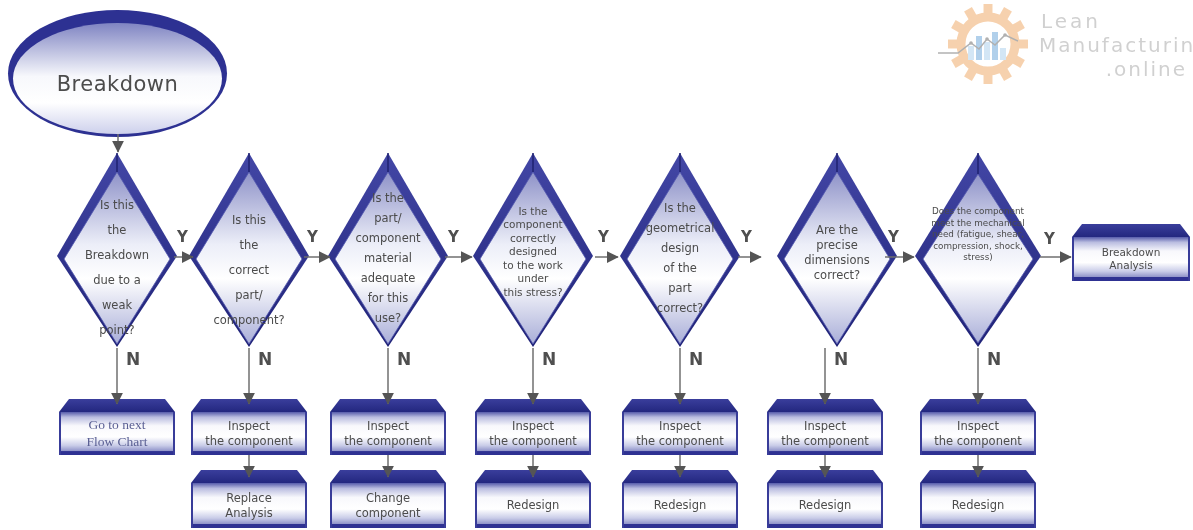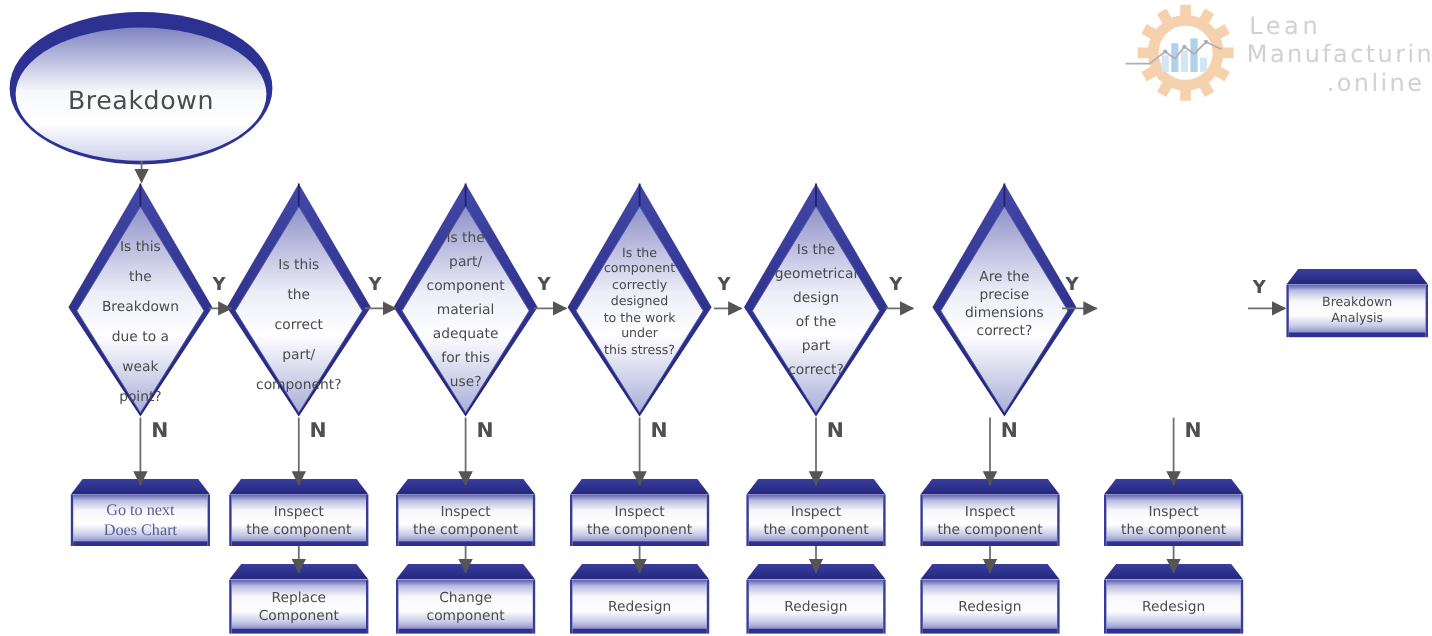--- a/index.html
+++ b/index.html
@@ -173,41 +173,53 @@
       <polygon points="62,1 2,104 62,195 122,104" fill="url(#gBevel)"></polygon>
       <polygon points="62,20 9,107 62,192 115,107" fill="url(#gDia)" stroke="#5055ad" stroke-width="0.8"></polygon>
       <line x1="62" y1="1" x2="62" y2="20" stroke="#1f2270" stroke-width="1.5"></line>
     </svg>
     <div class="q pre" style="padding-top:8px;line-height:15px">Are the
 precise
 dimensions
 correct?</div>
   </div>
 
+  <div class="abs diamond" style="left:914px;width:128px">
+    <svg width="128" height="196">
+      <polygon points="64,1 1,104 64,195 127,104" fill="url(#gBevel)"></polygon>
+      <polygon points="64,22 9,107 64,191 119,107" fill="url(#gDia)" stroke="#5055ad" stroke-width="0.8"></polygon>
+      <line x1="64" y1="1" x2="64" y2="22" stroke="#1f2270" stroke-width="1.5"></line>
+    </svg>
+    <div class="q pre" style="left:2px;right:2px;padding-bottom:28px;line-height:11.5px;font-size:8.8px">Does the component
+meet the mechanical
+need (fatigue, shear,
+compression, shock,
+stress)</div>
+  </div>
 
   <div class="abs ylabel" style="left:177px;top:228px">Y</div>
   <div class="abs ylabel" style="left:307px;top:228px">Y</div>
   <div class="abs ylabel" style="left:448px;top:228px">Y</div>
   <div class="abs ylabel" style="left:598px;top:228px">Y</div>
   <div class="abs ylabel" style="left:741px;top:228px">Y</div>
   <div class="abs ylabel" style="left:888px;top:228px">Y</div>
   <div class="abs ylabel" style="left:1044px;top:230px">Y</div>
 
   <div class="abs nlabel" style="left:126px;top:349px">N</div>
   <div class="abs nlabel" style="left:258px;top:349px">N</div>
   <div class="abs nlabel" style="left:397px;top:349px">N</div>
   <div class="abs nlabel" style="left:542px;top:349px">N</div>
   <div class="abs nlabel" style="left:689px;top:349px">N</div>
   <div class="abs nlabel" style="left:834px;top:349px">N</div>
   <div class="abs nlabel" style="left:987px;top:349px">N</div>
 
   <div class="abs box serif" style="left:59px;top:399px">
     <div class="box-top"></div>
     <div class="box-face pre">Go to next
-Does Chart</div>
+Flow Chart</div>
   </div>
   <div class="abs box" style="left:191px;top:399px">
     <div class="box-top"></div>
     <div class="box-face pre">Inspect
 the component</div>
   </div>
   <div class="abs box" style="left:330px;top:399px">
     <div class="box-top"></div>
     <div class="box-face pre">Inspect
 the component</div>
@@ -229,21 +241,21 @@
   </div>
   <div class="abs box" style="left:920px;top:399px">
     <div class="box-top"></div>
     <div class="box-face pre">Inspect
 the component</div>
   </div>
 
   <div class="abs box" style="left:191px;top:470px">
     <div class="box-top"></div>
     <div class="box-face tall pre">Replace
-Component</div>
+Analysis</div>
   </div>
   <div class="abs box" style="left:330px;top:470px">
     <div class="box-top"></div>
     <div class="box-face tall pre">Change
 component</div>
   </div>
   <div class="abs box" style="left:475px;top:470px">
     <div class="box-top"></div>
     <div class="box-face tall pre">Redesign</div>
   </div>

